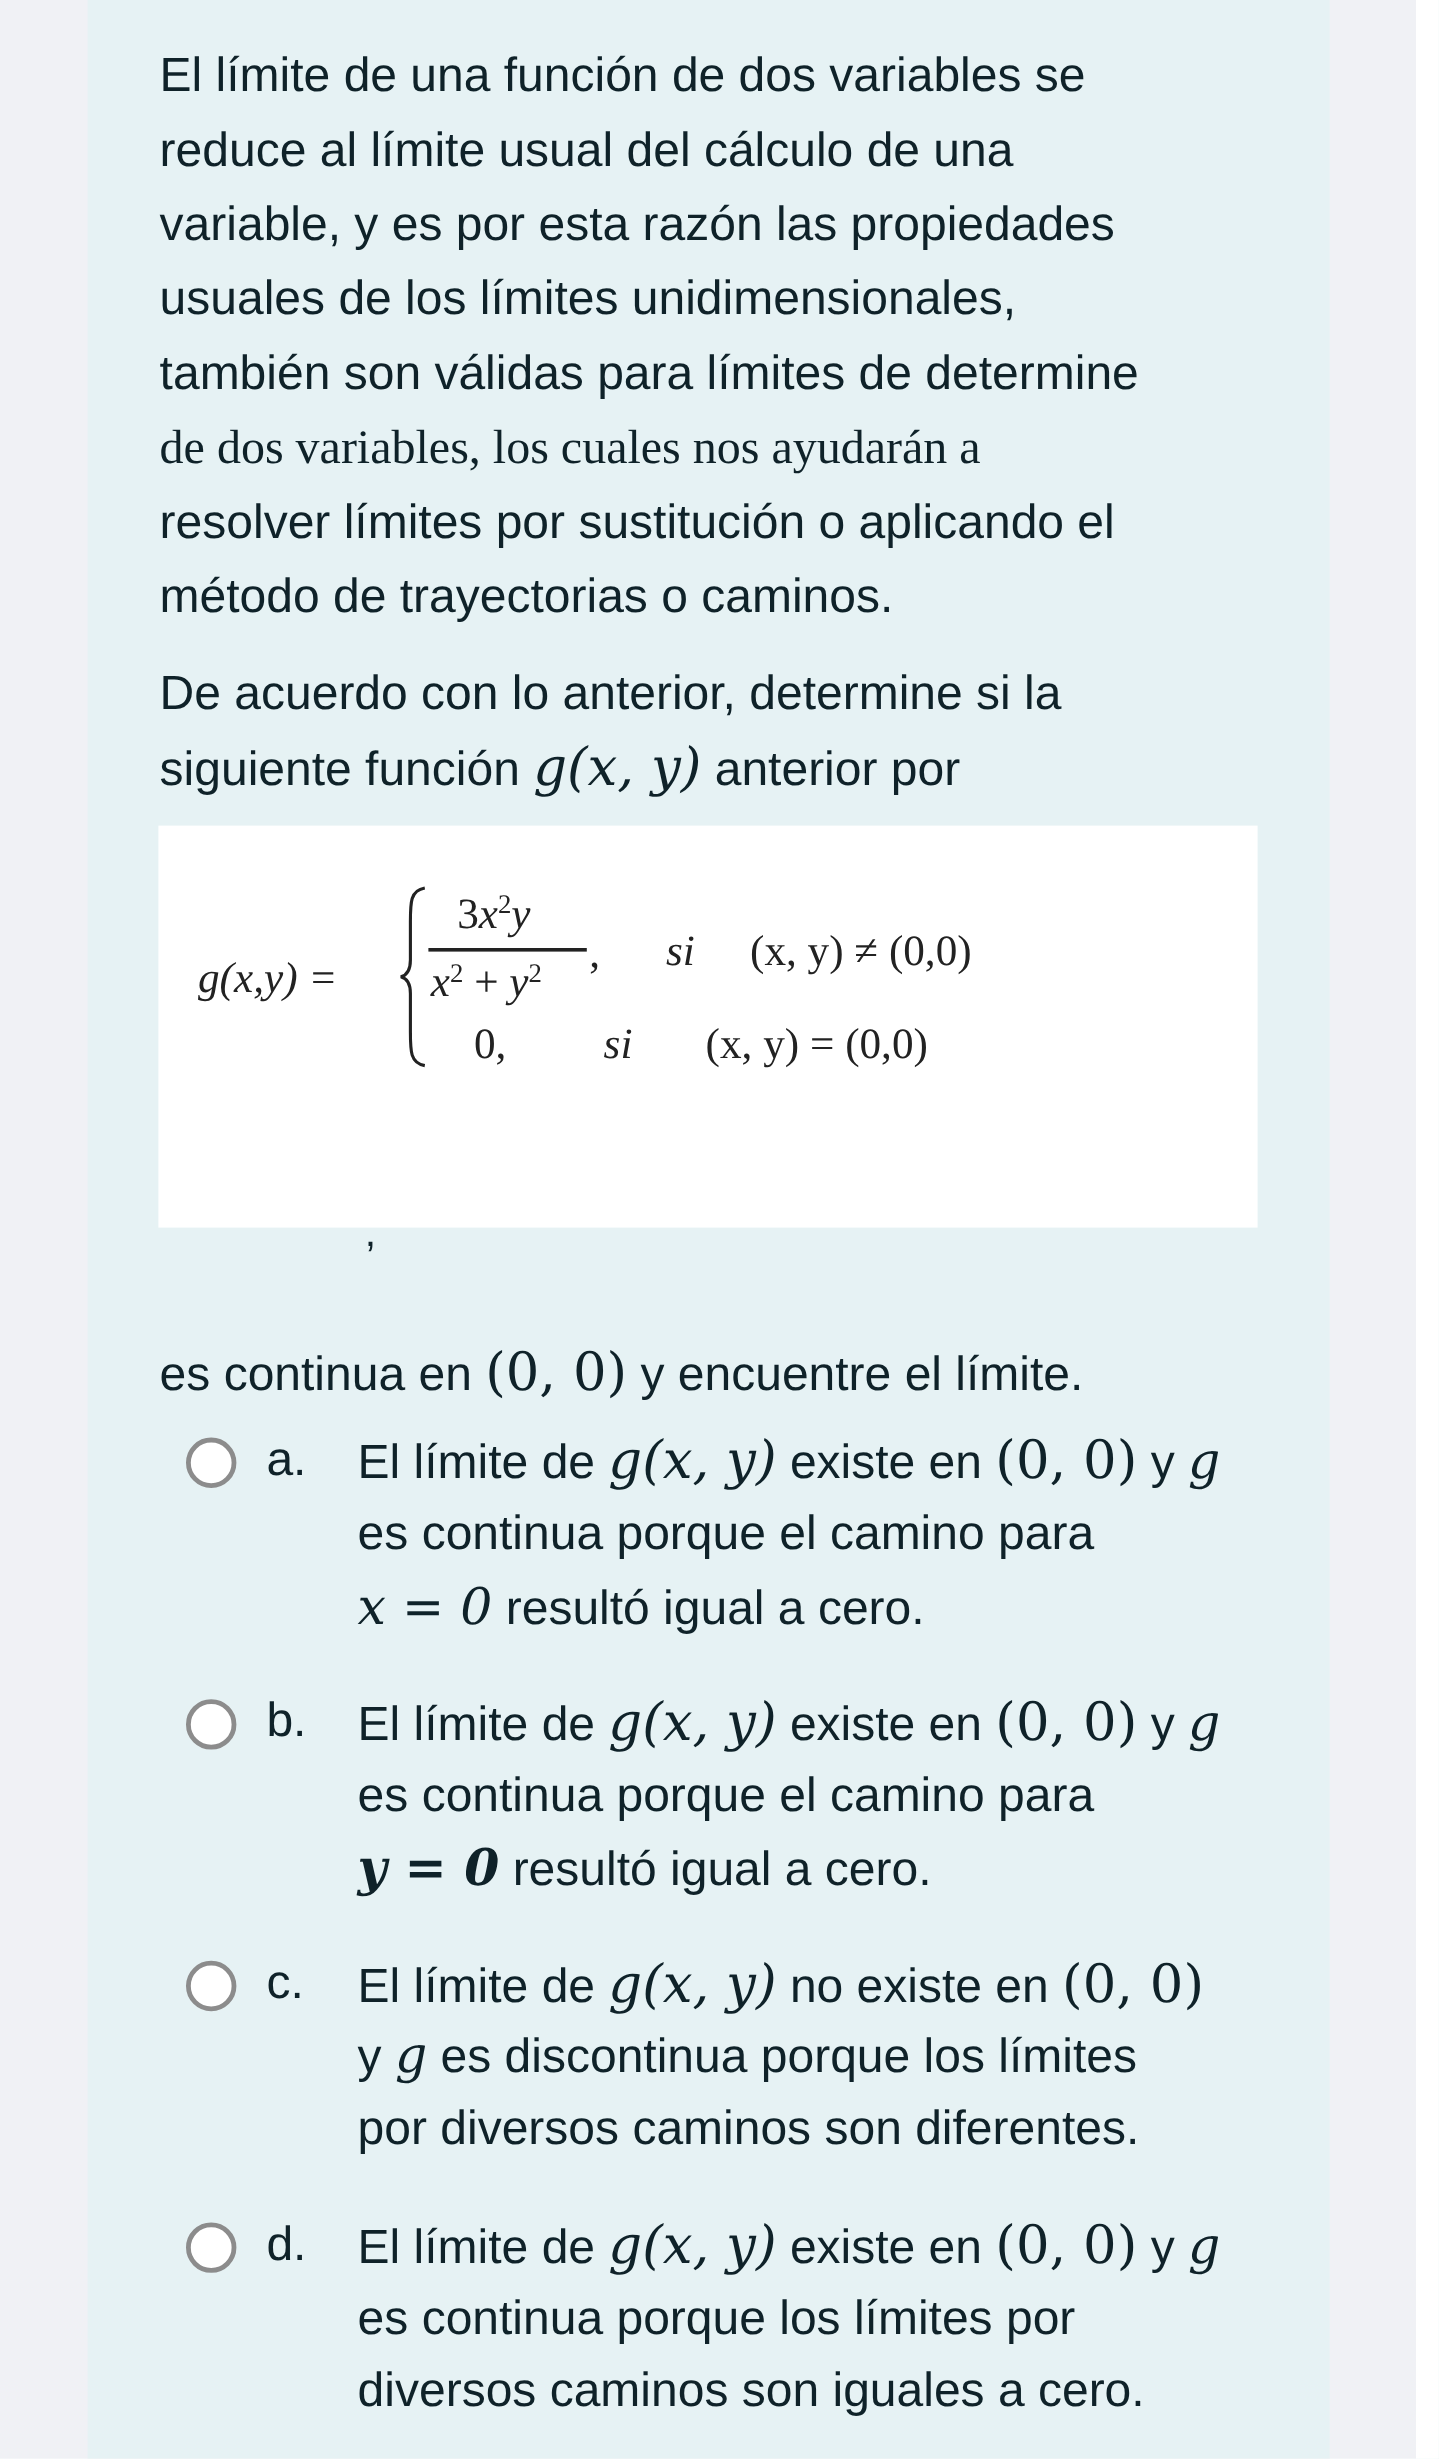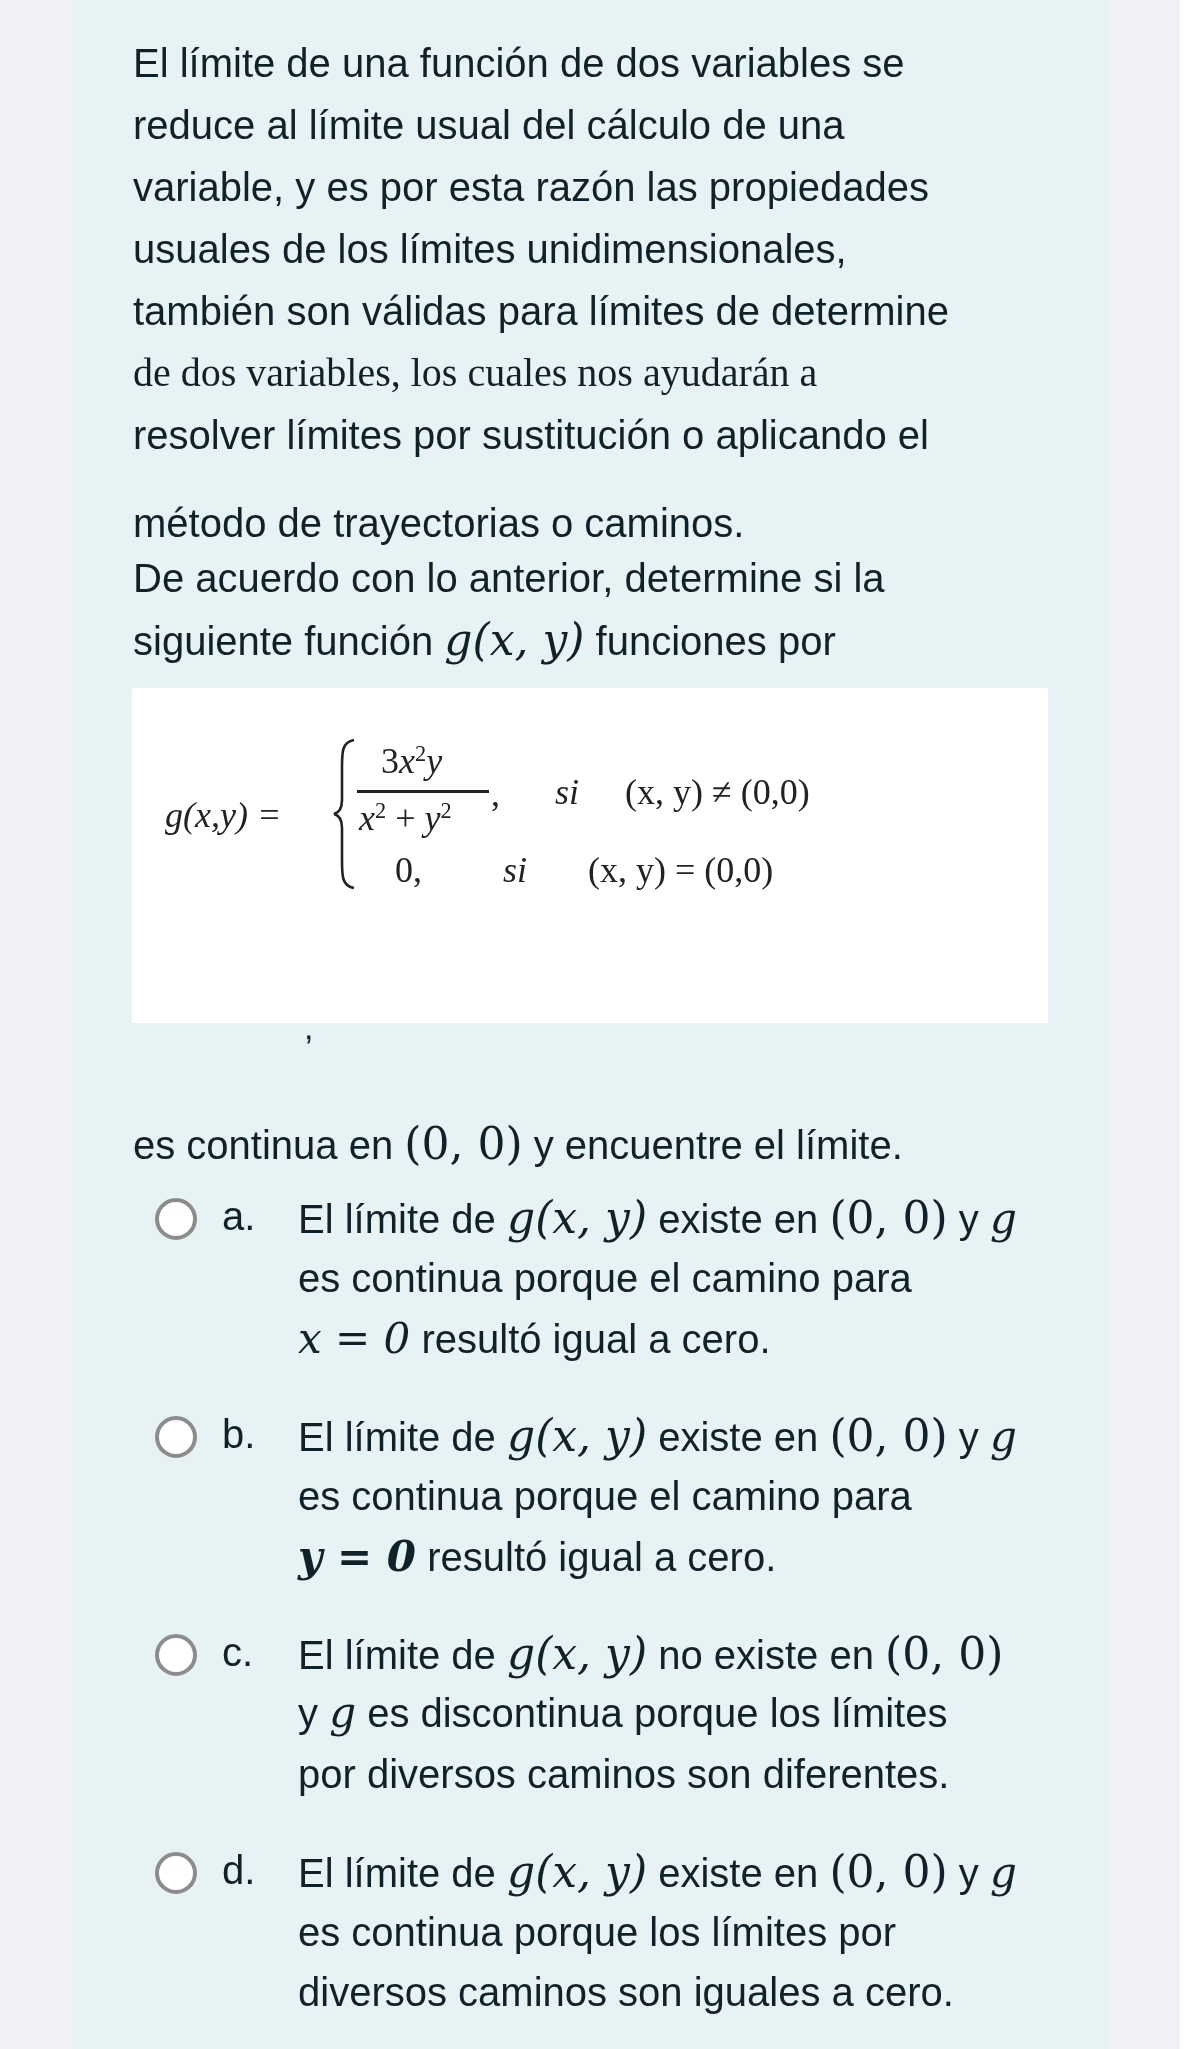--- a/index.html
+++ b/index.html
@@ -51,25 +51,25 @@
 <div class="panel"></div>
 
 <div>
   <div class="line" style="left:133px; top:43px;">El límite de una función de dos variables se</div>
   <div class="line" style="left:133px; top:105px;">reduce al límite usual del cálculo de una</div>
   <div class="line" style="left:133px; top:167px;">variable, y es por esta razón las propiedades</div>
   <div class="line" style="left:133px; top:229px;">usuales de los límites unidimensionales,</div>
   <div class="line" style="left:133px; top:291px;">también son válidas para límites de determine</div>
   <div class="line" style="left:133px; top:353px;font-family:Liberation Serif, serif;">de dos variables, los cuales nos ayudarán a</div>
   <div class="line" style="left:133px; top:415px;">resolver límites por sustitución o aplicando el</div>
-  <div class="line" style="left:133px; top:477px;margin-top:26px;">método de trayectorias o caminos.</div>
+  <div class="line" style="left:133px; top:477px;">método de trayectorias o caminos.</div>
 
   <div class="line" style="left:133px; top:558px;">De acuerdo con lo anterior, determine si la</div>
   <div class="line" style="left:133px; top:618px;">
-    <span>siguiente función </span><span class="m" style="font-size:44px;">g(x, y)</span><span> funciones por</span>
+    <span>siguiente función </span><span class="m" style="font-size:44px;">g(x, y)</span><span> anterior por</span>
   </div>
 </div>
 
 <div class="eqbox"></div>
 <div class="eq" style="left:165px; top:797px; font-size:36px;">
   <i>g(x,y) =</i>
 </div>
 <svg class="brace" viewBox="0 0 26 152">
   <path d="M22 2 C10 4, 10 14, 10 30 L10 62 C10 72, 6 75, 2 76 C6 77, 10 80, 10 90 L10 122 C10 138, 10 148, 22 150" fill="none" stroke="#222" stroke-width="2.6"></path>
 </svg>

